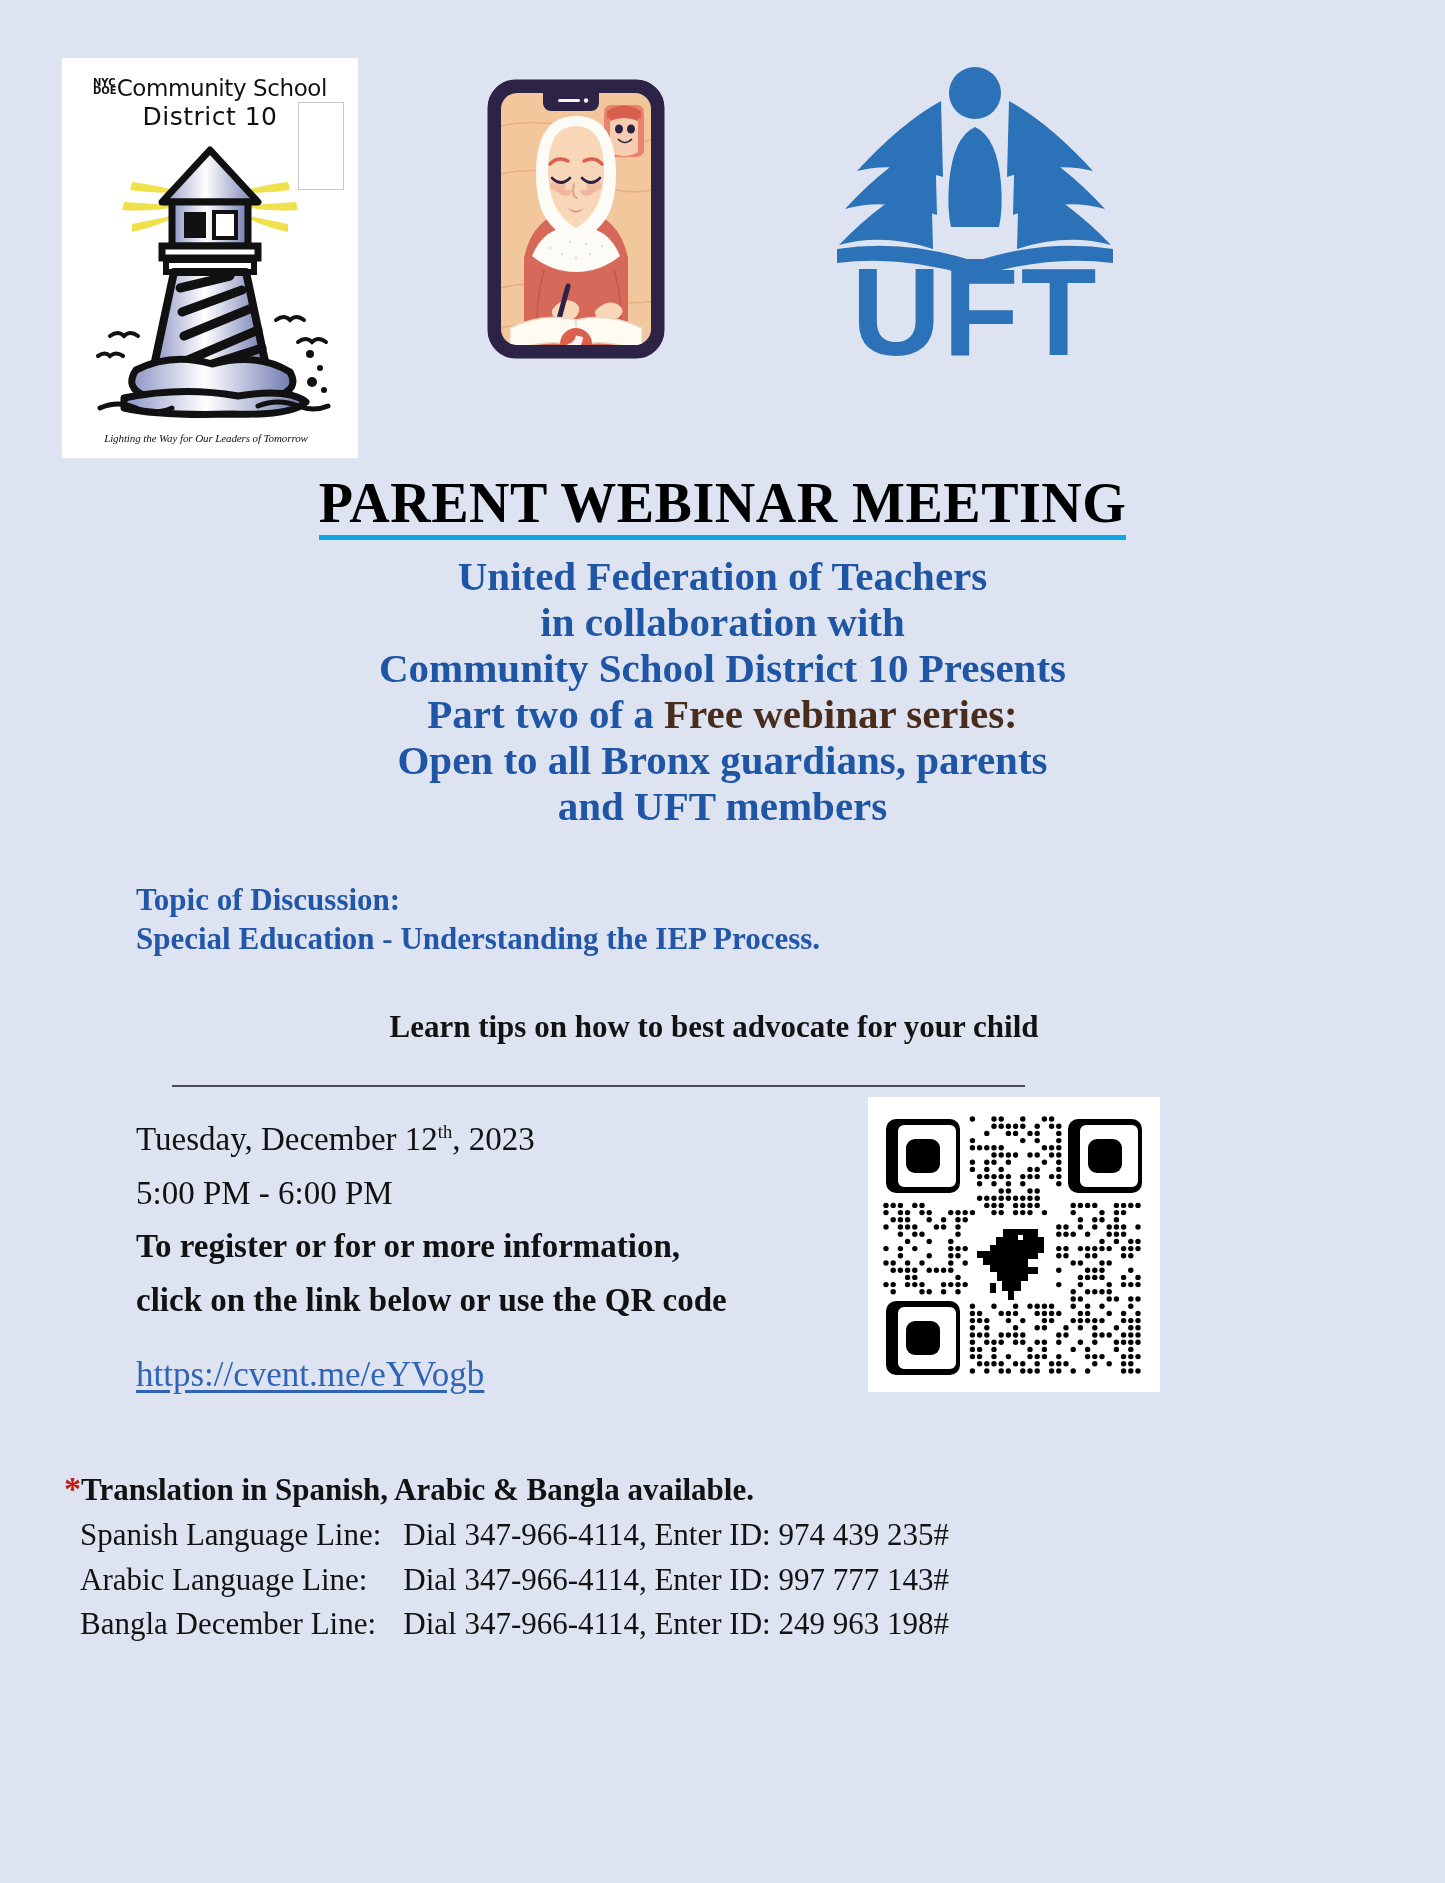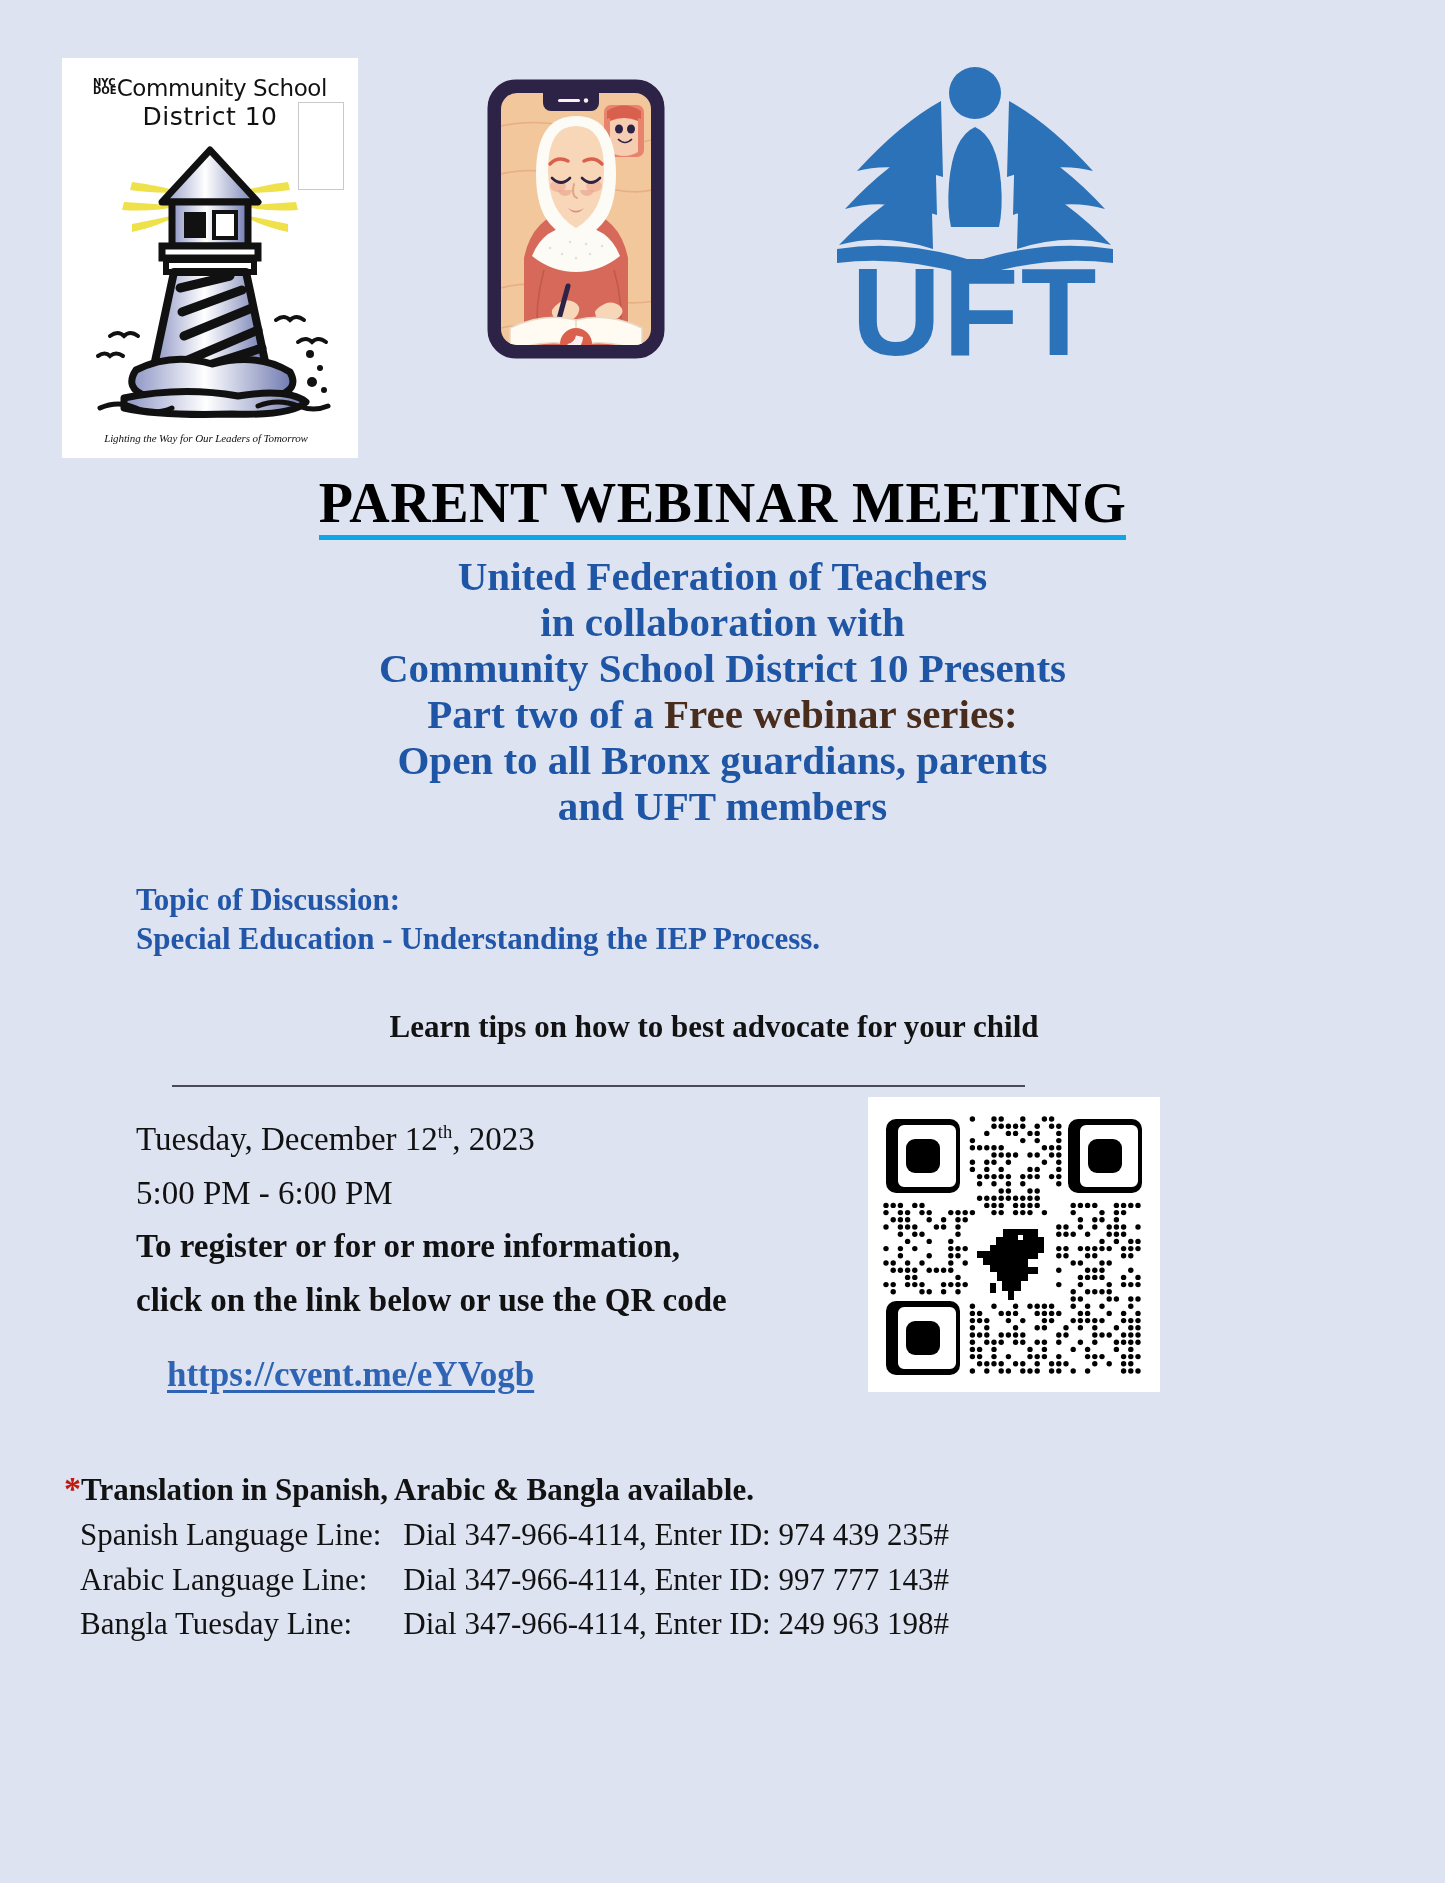--- a/index.html
+++ b/index.html
@@ -184,27 +184,26 @@
   }
   .detail-line.bold { font-weight: bold; }
   .detail-line sup {
     font-size: 0.56em;
     vertical-align: super;
     line-height: 0;
   }
   .url-line {
     margin-top: 28px;
     font-size: 35px;
-    font-weight: bold;
+    font-weight: normal;
     color: #2f64b5;
     text-decoration: underline;
     text-underline-offset: 4px;
     display: inline-block;
     cursor: pointer;
-    margin-left: 31px;
   }
 
   .qr-card {
     position: absolute;
     right: 285px;
     top: -16px;
     width: 292px;
     height: 295px;
     background: #ffffff;
   }
@@ -875,18 +874,18 @@
     <tbody>
         <tr>
       <td class="lang-name">Spanish Language Line:</td>
       <td>Dial 347-966-4114, Enter ID: 974 439 235#</td>
     </tr>
     <tr>
       <td class="lang-name">Arabic Language Line:</td>
       <td>Dial 347-966-4114, Enter ID: 997 777 143#</td>
     </tr>
     <tr>
-      <td class="lang-name">Bangla Tuesday Line:</td>
+      <td class="lang-name">Bangla December Line:</td>
       <td>Dial 347-966-4114, Enter ID: 249 963 198#</td>
     </tr>
   </tbody>
     </table>
 </div>
 
 </body></html>

